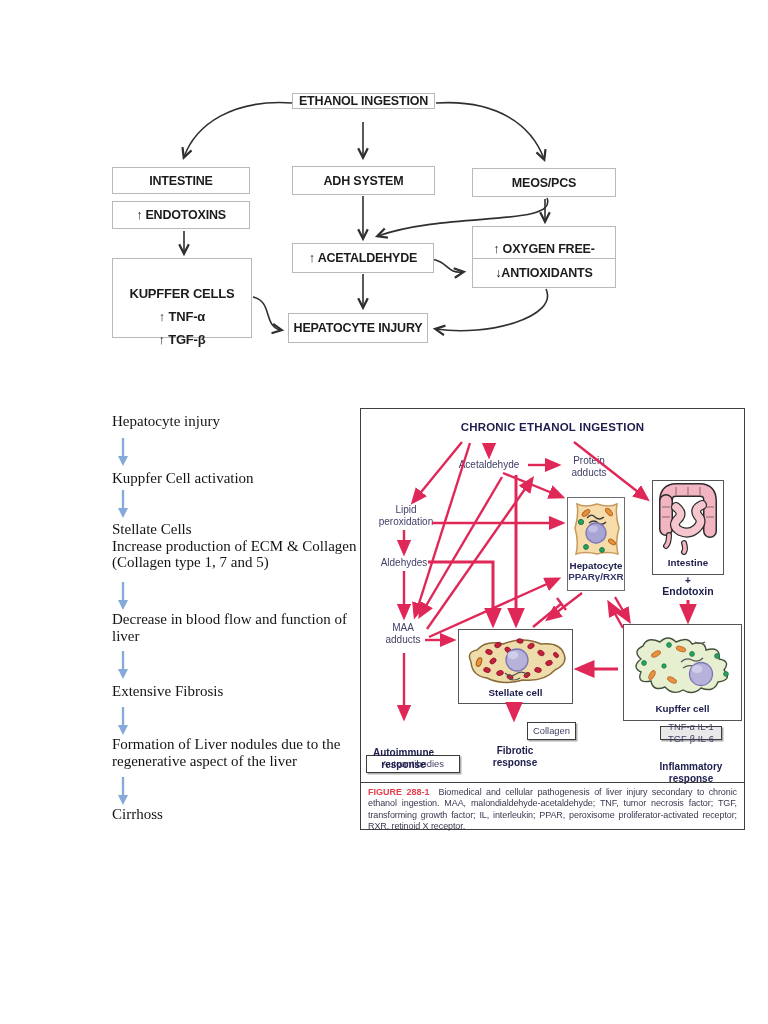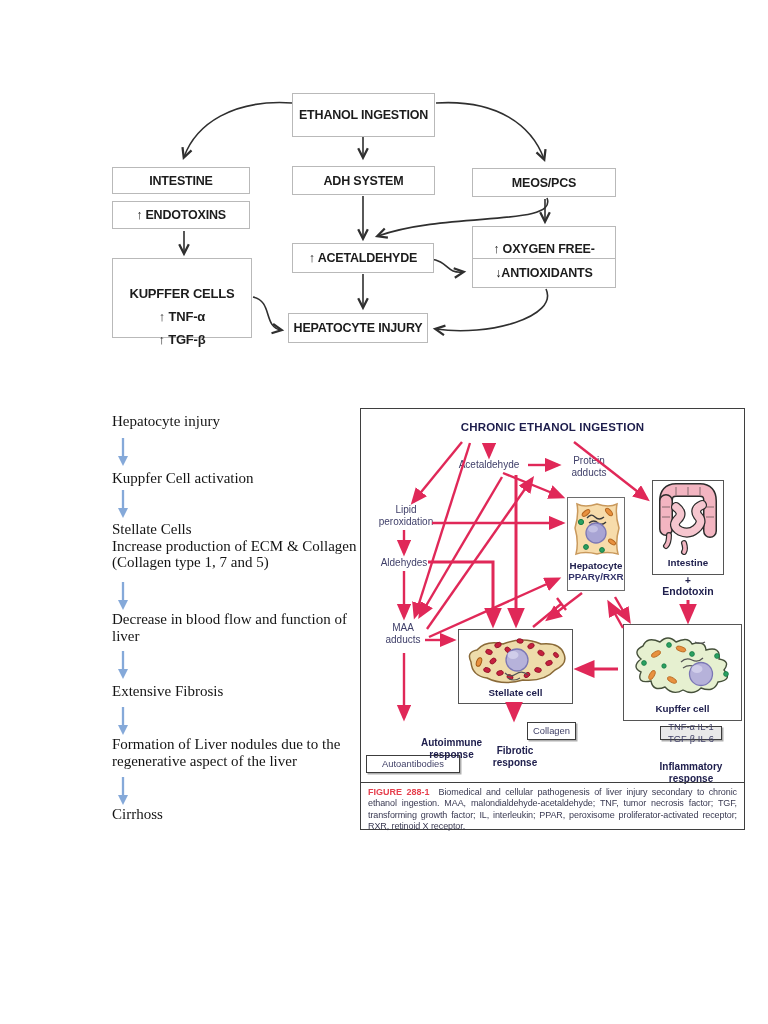--- a/index.html
+++ b/index.html
@@ -64,21 +64,21 @@
         <path d="M363,196 L363,238" marker-end="url(#vh)"></path>
         <path d="M547,198 C558,227 450,211 378,236" marker-end="url(#vh)"></path>
         <path d="M545,199 L545,221" marker-end="url(#vh)"></path>
         <path d="M430,259 C449,261 446,274 463,272" marker-end="url(#vh)"></path>
         <path d="M363,274 L363,307" marker-end="url(#vh)"></path>
         <path d="M253,297 C273,301 263,327 281,330" marker-end="url(#vh)"></path>
         <path d="M546,289 C559,317 488,337 436,329" marker-end="url(#vh)"></path>
       </g>
     </svg>
 
-    <div class="fbox" style="left:292px;top:93px;width:143px;height:44px;">
+    <div class="fbox" style="left:292px;top:93px;width:143px;height:16px;">
         <span>ETHANOL INGESTION</span>
       </div>
     <div class="fbox" style="left:112px;top:167px;width:138px;height:27px;">
         <span>INTESTINE</span>
       </div>
     <div class="fbox" style="left:292px;top:166px;width:143px;height:29px;">
         <span>ADH SYSTEM</span>
       </div>
     <div class="fbox" style="left:472px;top:168px;width:144px;height:29px;">
         <span>MEOS/PCS</span>
@@ -249,21 +249,21 @@
         <span>Autoantibodies</span>
       </div>
     <div class="minibox" style="left:130px;top:313px;width:49px;height:18px;margin-left:36px;">
         <span>Collagen</span>
       </div>
     <div class="minibox" style="left:299px;top:317px;width:62px;height:14px;background:#e9e9e9;">
       <span>TNF-α IL-1</span>
       <span>TGF-β IL-6</span>
     </div>
 
-    <div class="fbold" style="left:5px;top:328px;width:75px;margin-left:48px;">
+    <div class="fbold" style="left:5px;top:338px;width:75px;">
       <span>Autoimmune</span><br>
       <span>response</span>
     </div>
     <div class="fbold" style="left:122px;top:336px;width:64px;">
       <span>Fibrotic</span><br>
       <span>response</span>
     </div>
     <div class="fbold" style="left:293px;top:352px;width:74px;">
       <span>Inflammatory</span><br>
       <span>response</span>

